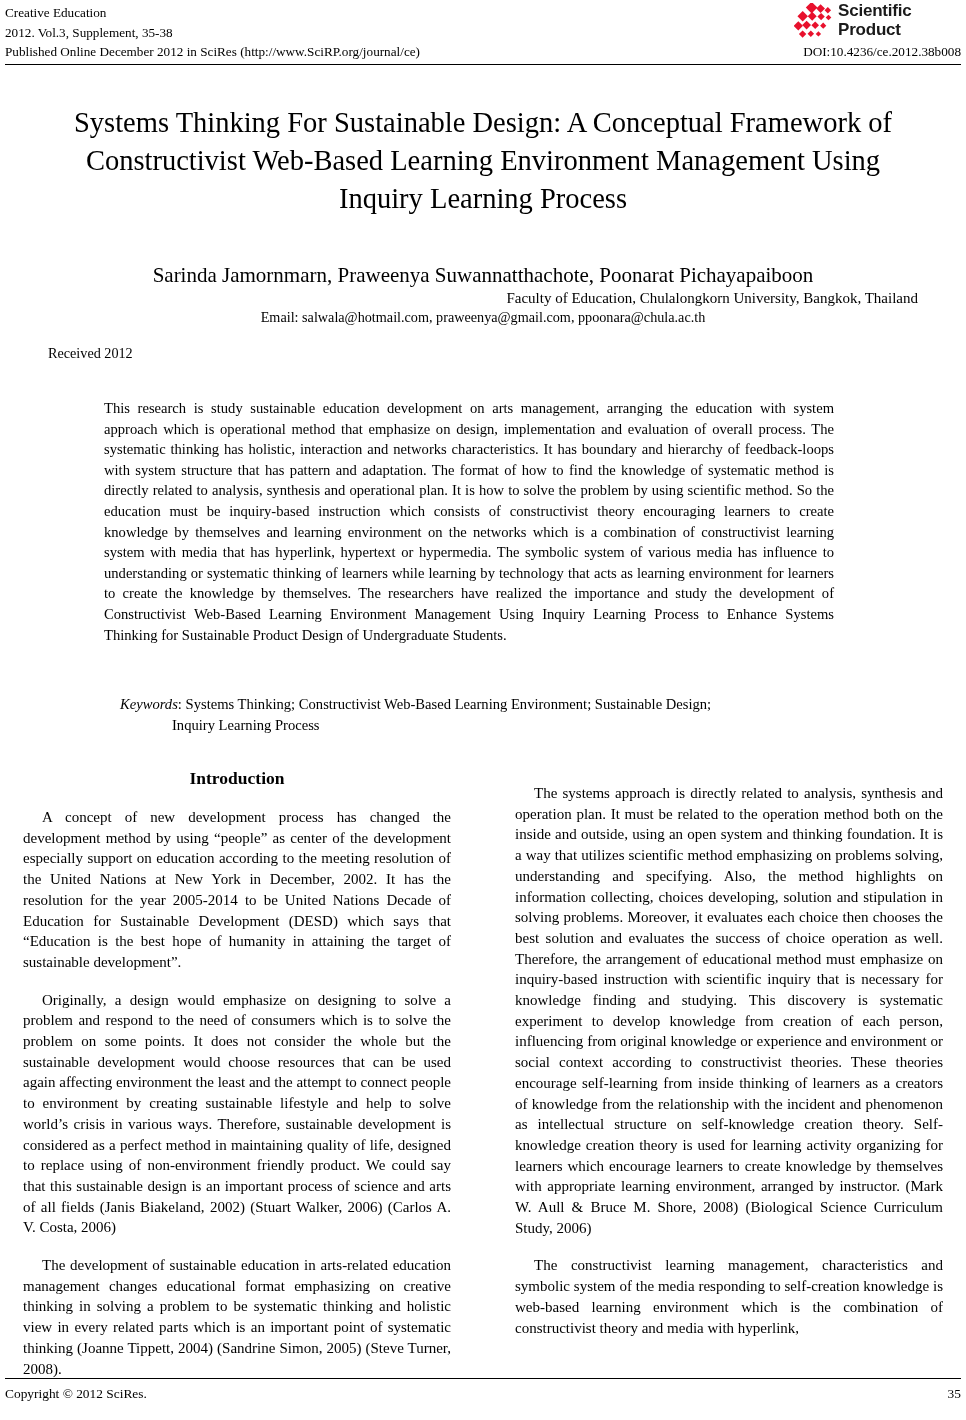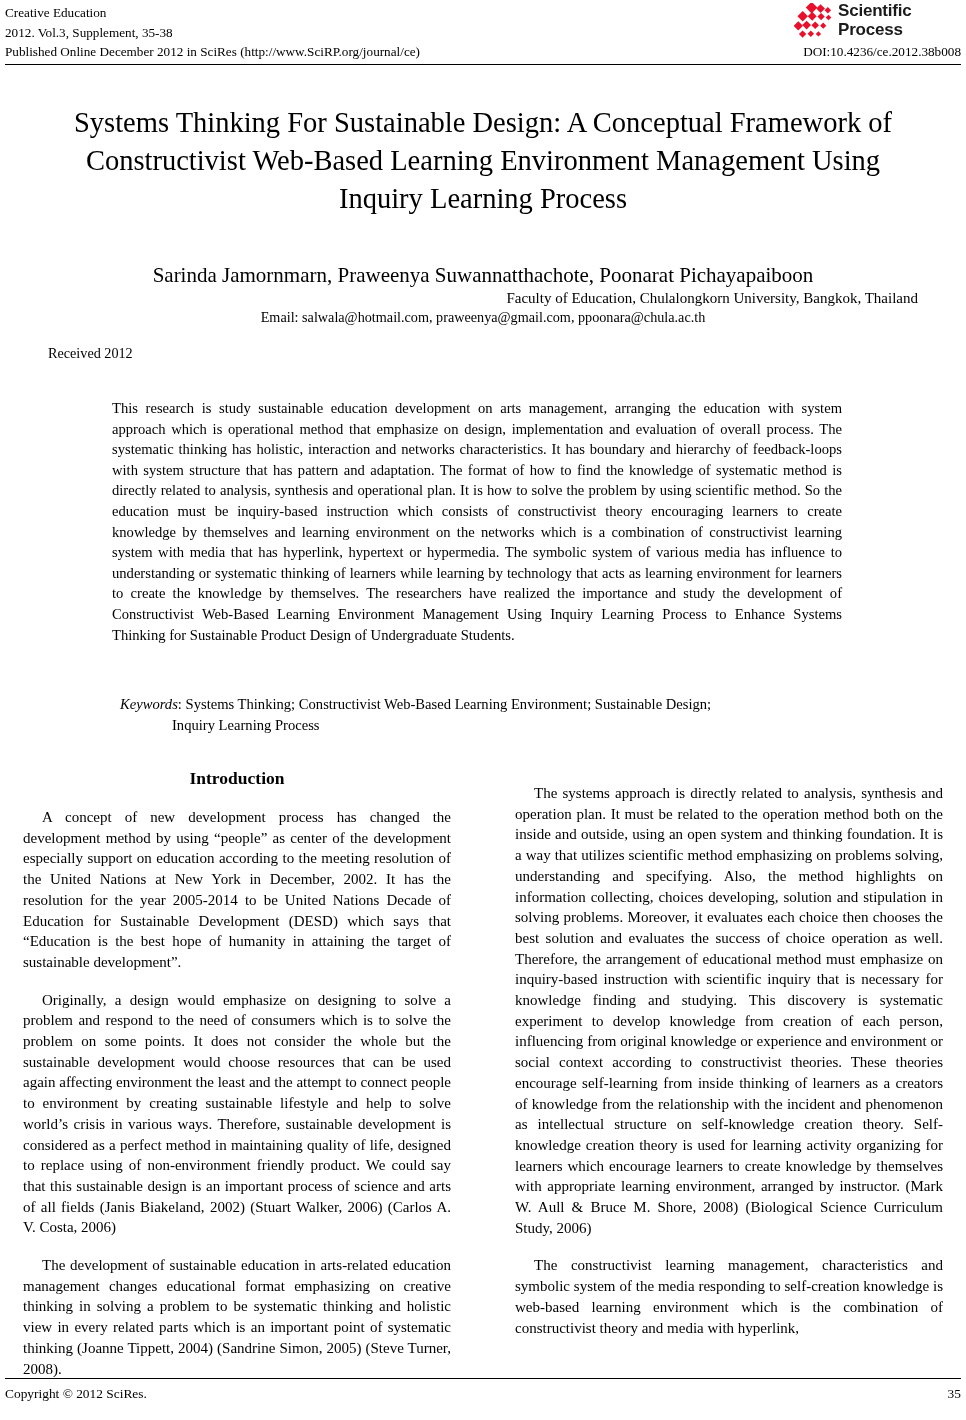--- a/index.html
+++ b/index.html
@@ -130,21 +130,21 @@
     top: 344px;
     width: 870px;
     text-align: left;
     font-size: 14.2px;
     line-height: 19px;
   }
 
   
   .abstract {
     position: absolute;
-    left: 112px;
+    left: 104px;
     top: 398px;
     width: 730px;
     font-size: 14.6px;
     line-height: 20.6px;
     text-align: justify;
     text-justify: inter-word;
   }
   .keywords {
     position: absolute;
     left: 120px;
@@ -251,21 +251,21 @@
           <rect x="9.5" y="19.0" width="6.2" height="6.2" transform="rotate(45 12.6 22.1)"></rect>
           <rect x="18.5" y="19.5" width="5.4" height="5.4" transform="rotate(45 21.2 22.2)"></rect>
           <rect x="27.0" y="20.5" width="4.4" height="4.4" transform="rotate(45 29.2 22.7)"></rect>
           <rect x="6.0" y="28.5" width="5.2" height="5.2" transform="rotate(45 8.6 31.1)"></rect>
           <rect x="14.5" y="28.5" width="4.6" height="4.6" transform="rotate(45 16.8 30.8)"></rect>
           <rect x="22.5" y="29.0" width="3.8" height="3.8" transform="rotate(45 24.4 30.9)"></rect>
         </g>
       </svg>
       <div class="logo-text">
         <div>Scientific</div>
-        <div>Process</div>
+        <div>Product</div>
       </div>
     </div>
 
     <div class="masthead-doi">DOI:10.4236/ce.2012.38b008</div>
     <div class="masthead-rule"></div>
   </div>
 
   <h1 class="title">Systems Thinking For Sustainable Design: A Conceptual Framework of Constructivist Web-Based Learning Environment Management Using Inquiry Learning Process</h1>
 
   <div class="authors">Sarinda Jamornmarn, Praweenya Suwannatthachote, Poonarat Pichayapaiboon</div>

